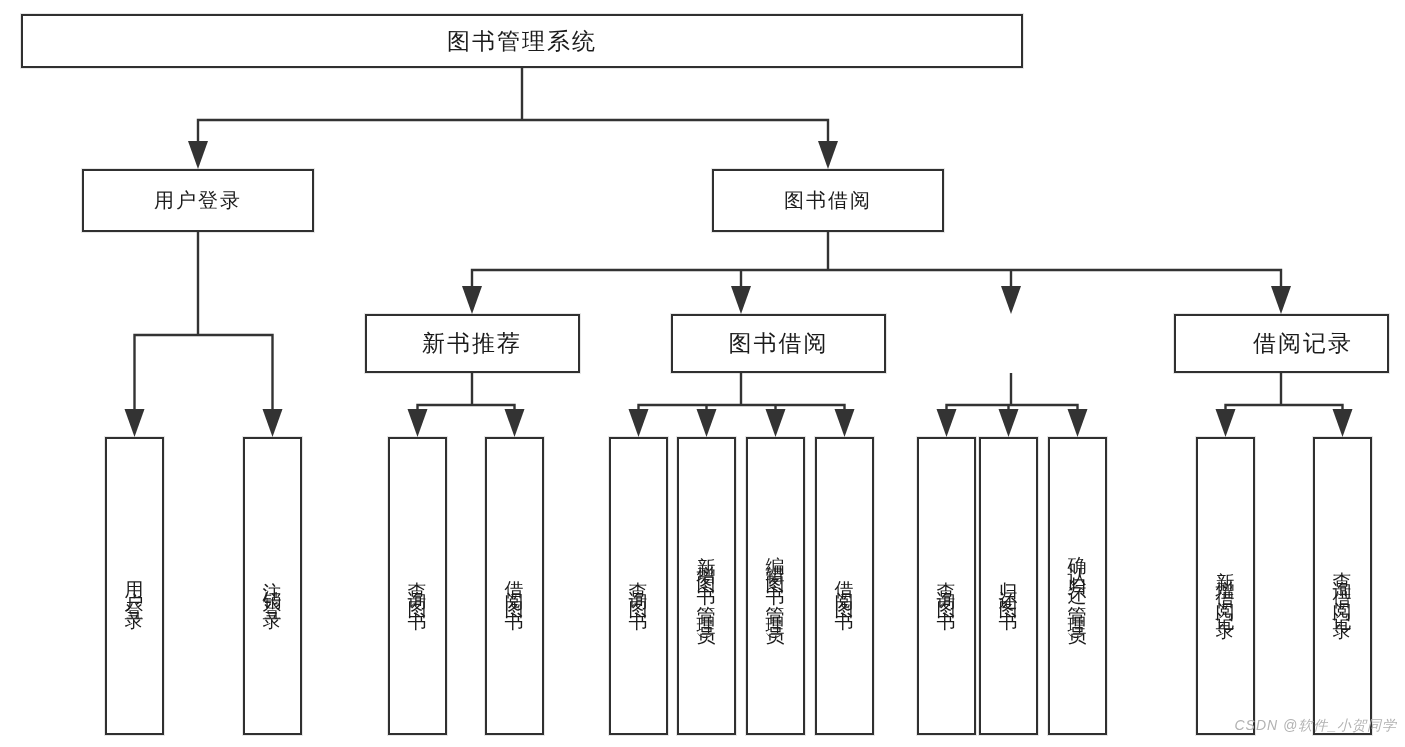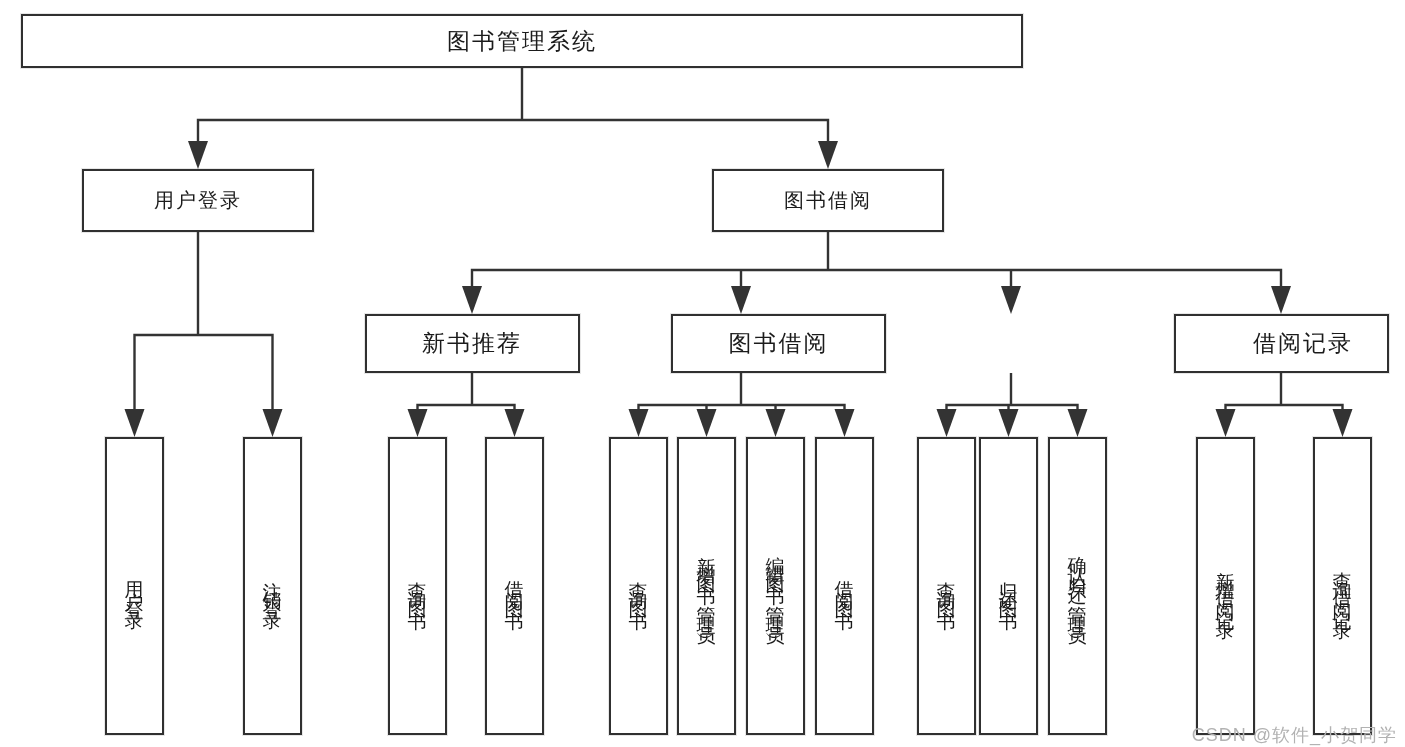--- a/index.html
+++ b/index.html
@@ -38,26 +38,27 @@
   .vtext{
     writing-mode:vertical-rl;
     text-orientation:mixed;
     font-size:19px;
     line-height:1;
     letter-spacing:10px;
     white-space:nowrap;
   }
   .watermark{
     position:absolute;
-    right:8px;bottom:0;
-    font-size:18px;
+    right:8px;bottom:12px;
+    font-size:14px;
     letter-spacing:1px;
     color:var(--watermark);
     z-index:5;
     pointer-events:none;
+    font-style:italic;
   }
 </style>
 </head>
 <body>
 
 <div class="stage">
 
   <svg class="connectors" viewBox="0 0 1405 747" aria-hidden="true">
 
     <path d="M522,68 V120 M198,146 V120 H828 V146"></path>

